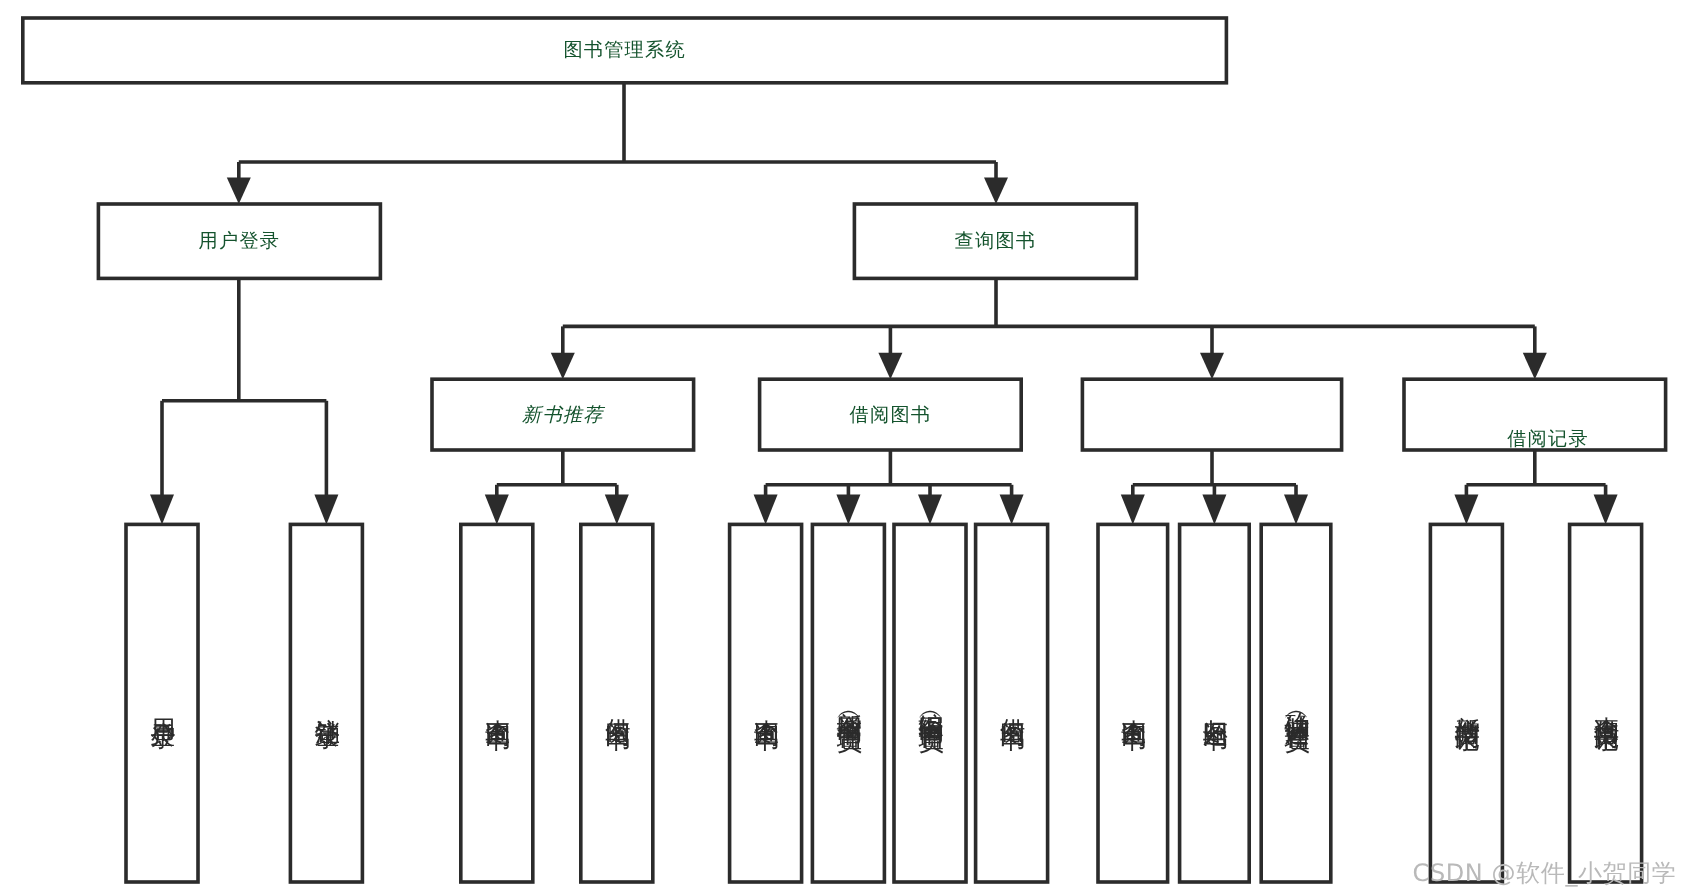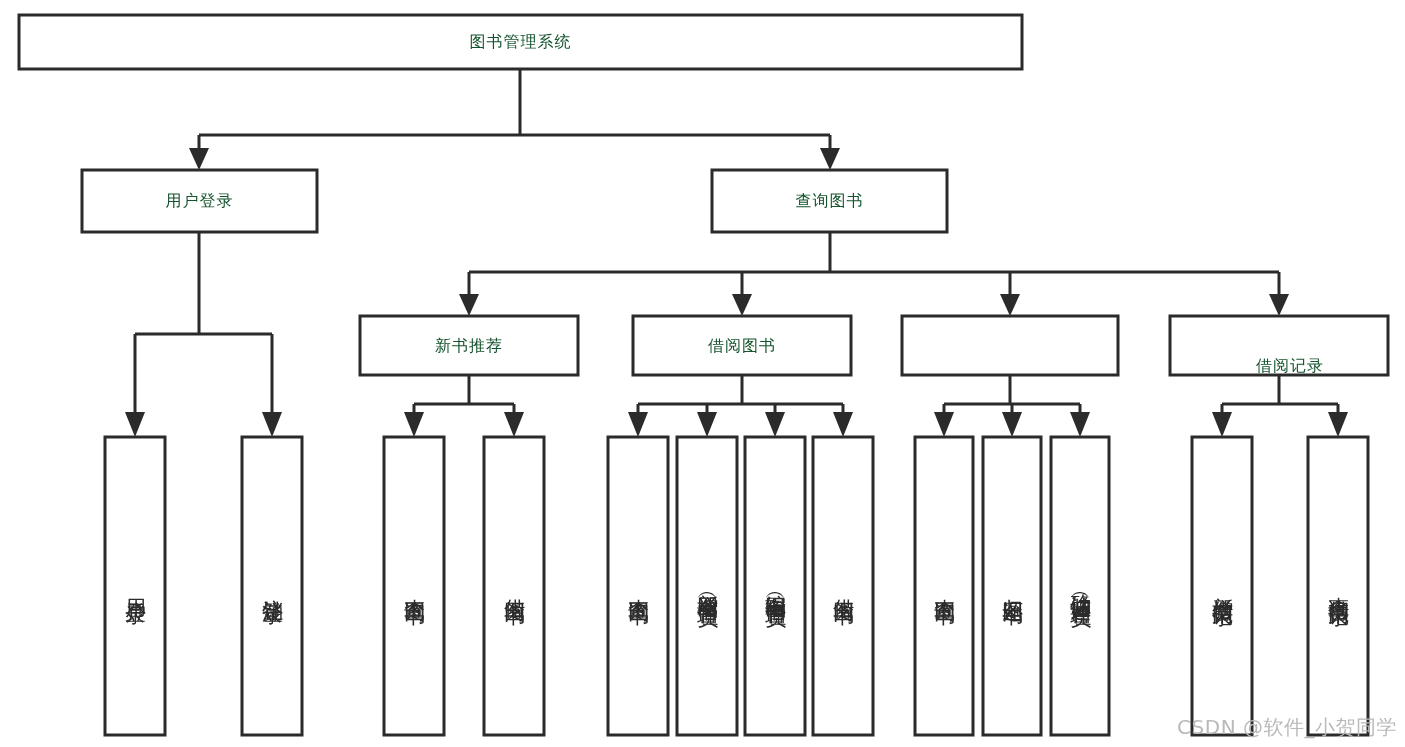--- a/index.html
+++ b/index.html
@@ -177,21 +177,21 @@
       <rect class="node-box" x="1192" y="437" width="60" height="298"></rect>
       <rect class="node-box" x="1308" y="437" width="60" height="298"></rect>
     </g>
   </svg>
 
   <div class="node-label-h" style="left:19px; top:15px; width:1003px; height:54px;">图书管理系统</div>
 
   <div class="node-label-h" style="left:82px; top:170px; width:235px; height:62px;">用户登录</div>
   <div class="node-label-h" style="left:712px; top:170px; width:235px; height:62px;">查询图书</div>
 
-  <div class="node-label-h" style="left:360px; top:316px; width:218px; height:59px;">新书推荐</div>
+  <div class="node-label-h" style="left:360px; top:316px; width:218px; height:59px;font-style:italic;">新书推荐</div>
   <div class="node-label-h" style="left:633px; top:316px; width:218px; height:59px;">借阅图书</div>
   <div class="node-label-h" style="left:1170px; top:336px; width:240px; height:59px;">借阅记录</div>
 
   <div class="node-label-v" style="left:105px; top:437px; width:60px; height:298px;">用户登录</div>
   <div class="node-label-v" style="left:242px; top:437px; width:60px; height:298px;">注销登录</div>
 
   <div class="node-label-v" style="left:384px; top:437px; width:60px; height:298px;">查询图书</div>
   <div class="node-label-v" style="left:484px; top:437px; width:60px; height:298px;">借阅图书</div>
 
   <div class="node-label-v" style="left:608px; top:437px; width:60px; height:298px;">查询图书</div>

